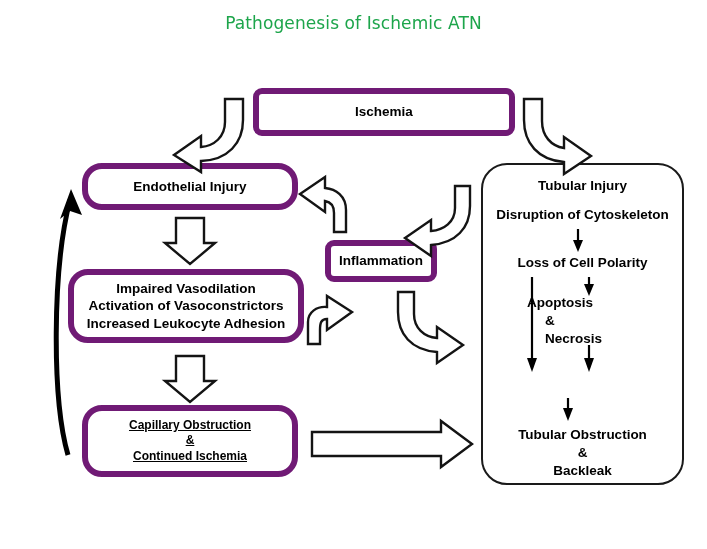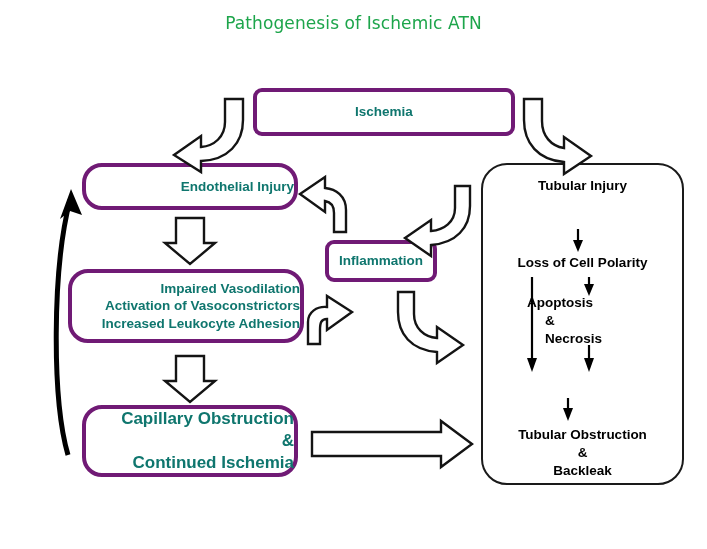--- a/index.html
+++ b/index.html
@@ -25,49 +25,50 @@
     text-align: center;
     font-size: 17px;
     font-weight: normal;
     color: #1da54b;
     letter-spacing: 0.1px;
     font-family: "DejaVu Sans", sans-serif;
   }
   .box {
     position: absolute;
     box-sizing: border-box;
-    border: 4px solid #701a75;
+    border: 6px solid #701a75;
     background: #ffffff;
     display: flex;
     flex-direction: column;
     align-items: center;
     justify-content: center;
     font-weight: bold;
-    color: #0f766e;
+    color: #000000;
     line-height: 1.28;
     text-align: center;
   }
   .rounded-sm { border-radius: 9px; }
-  .rounded-md { border-radius: 20px; align-items: flex-end; }
+  .rounded-md { border-radius: 20px; }
 
   #box-ischemia {
     left: 253px; top: 88px; width: 262px; height: 48px;
     font-size: 13.5px;
   }
   #box-endothelial {
     left: 82px; top: 163px; width: 216px; height: 47px;
     font-size: 13.5px;
   }
   #box-vaso {
     left: 68px; top: 269px; width: 236px; height: 74px;
     font-size: 13.5px;
   }
   #box-capillary {
     left: 82px; top: 405px; width: 216px; height: 72px;
-    font-size: 17px;
+    font-size: 12px;
+    text-decoration: underline;
   }
   #box-inflammation {
     left: 325px; top: 240px; width: 112px; height: 42px;
     font-size: 13.5px;
   }
   #panel-tubular {
     left: 481px; top: 163px; width: 203px; height: 322px;
     border-radius: 26px;
     border: 2px solid #1a1a1a;
     box-sizing: border-box;
@@ -134,20 +135,21 @@
     <span>&amp;</span>
     <span>Continued Ischemia</span>
   </div>
 
   <div class="box rounded-sm" id="box-inflammation">
     <span>Inflammation</span>
   </div>
 
   <div id="panel-tubular">
     <div class="panel-line" style="top:13px;">Tubular Injury</div>
+    <div class="panel-line" style="top:42px;">Disruption of Cytoskeleton</div>
     <div class="panel-line" style="top:90px;">Loss of Cell Polarity</div>
     <div class="panel-line" style="top:130px; width:auto;margin-left:44px;">Apoptosis</div>
     <div class="panel-line" style="top:148px; padding-left:62px; width:auto;">&amp;</div>
     <div class="panel-line" style="top:166px; padding-left:62px; width:auto;text-align:center;">Necrosis</div>
     <div class="panel-line" style="top:262px;">Tubular Obstruction</div>
     <div class="panel-line" style="top:280px;">&amp;</div>
     <div class="panel-line" style="top:298px;">Backleak</div>
   </div>
 
   <svg class="overlay" viewBox="0 0 707 549">

